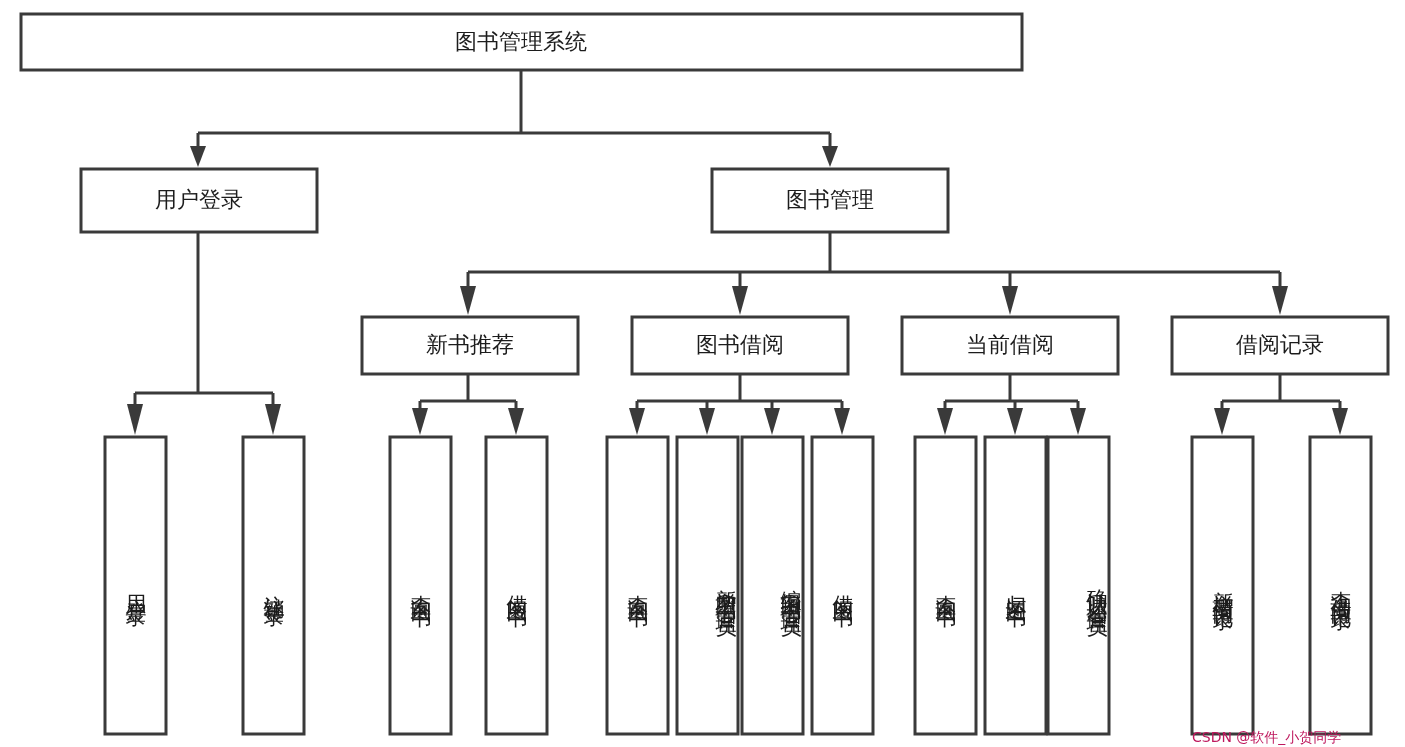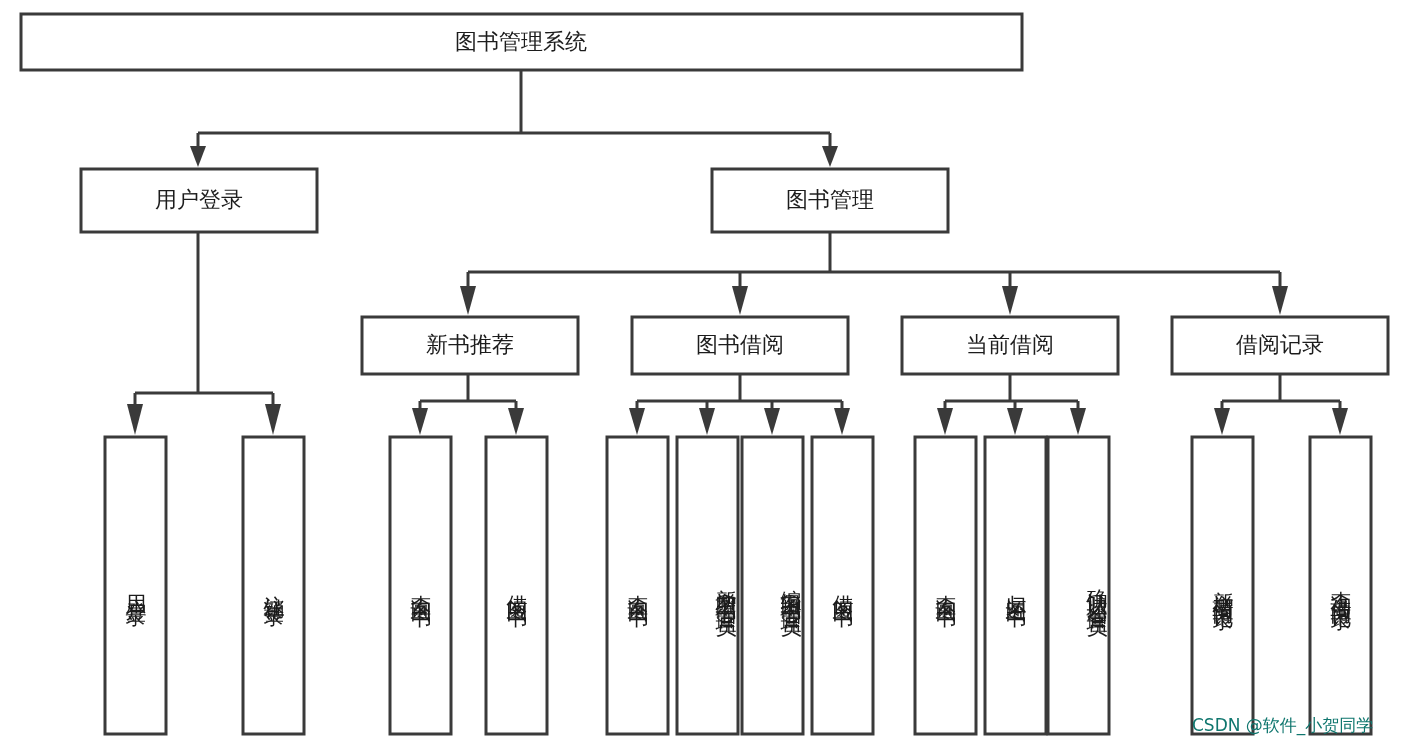--- a/index.html
+++ b/index.html
@@ -54,24 +54,24 @@
     line-height: 1.18;
     color: #1c1c1c;
     letter-spacing: 4px;
     white-space: nowrap;
     text-align: center;
     pointer-events: none;
   }
   .watermark {
     position: absolute;
     left: 1192px;
-    top: 714px;
-    font-family: "DejaVu Sans", "Liberation Sans", sans-serif;
-    font-size: 17px;
-    color: #0f766e;
+    top: 729px;
+    font-family: "DejaVu Sans", "Liberation Sans", sans-serif;
+    font-size: 14px;
+    color: #be185d;
     white-space: nowrap;
   }
 </style>
 </head>
 <body>
 
 <div id="diagram-root">
 
   <svg class="diagram-canvas" viewBox="0 0 1405 747" xmlns="http://www.w3.org/2000/svg">
 

